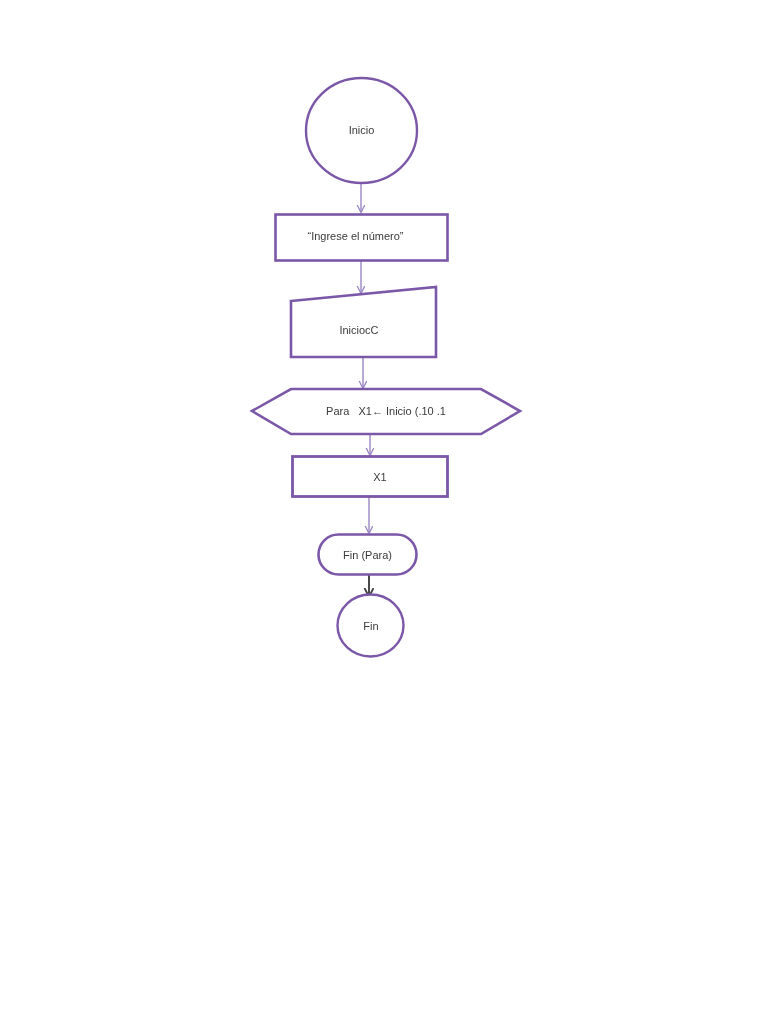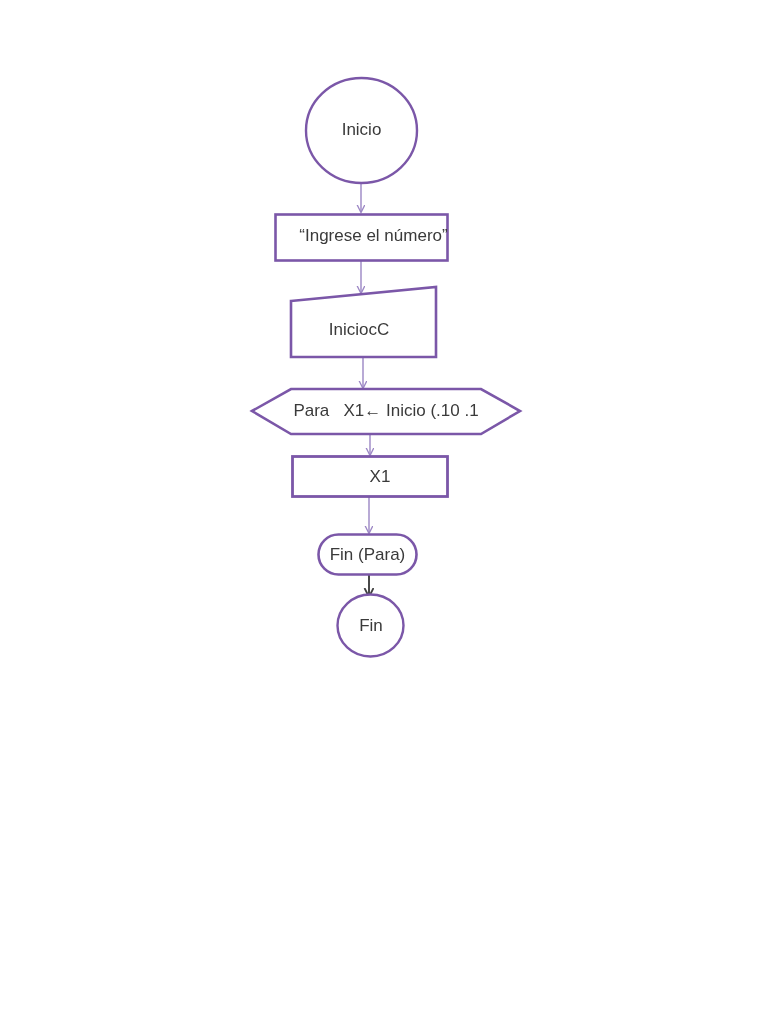--- a/index.html
+++ b/index.html
@@ -19,27 +19,27 @@
     left: 0;
     top: 0;
     width: 768px;
     height: 1024px;
   }
   .node-label {
     position: absolute;
     text-align: center;
     color: #3a3a3a;
     font-family: "Liberation Sans", sans-serif;
-    font-size: 17px;
+    font-size: 11px;
     line-height: 16px;
     white-space: pre;
     pointer-events: none;
   }
   .lbl-inicio      { left: 306px; top: 122px; width: 111px; }
-  .lbl-ingrese     { left: 287px; top: 228px; width: 173px; }
+  .lbl-ingrese     { left: 269px; top: 228px; width: 173px; }
   .lbl-iniciocc    { left: 287px; top: 322px; width: 144px; }
   .lbl-para        { left: 252px; top: 403px; width: 268px; text-align: center; }
   .lbl-x1          { left: 292px; top: 469px; width: 176px; }
   .lbl-finpara     { left: 318px; top: 547px; width: 99px; }
   .lbl-fin         { left: 338px; top: 618px; width: 66px; }
 </style>
 </head>
 <body>
 
 <svg id="flowchart-canvas" viewBox="0 0 768 1024" xmlns="http://www.w3.org/2000/svg">

